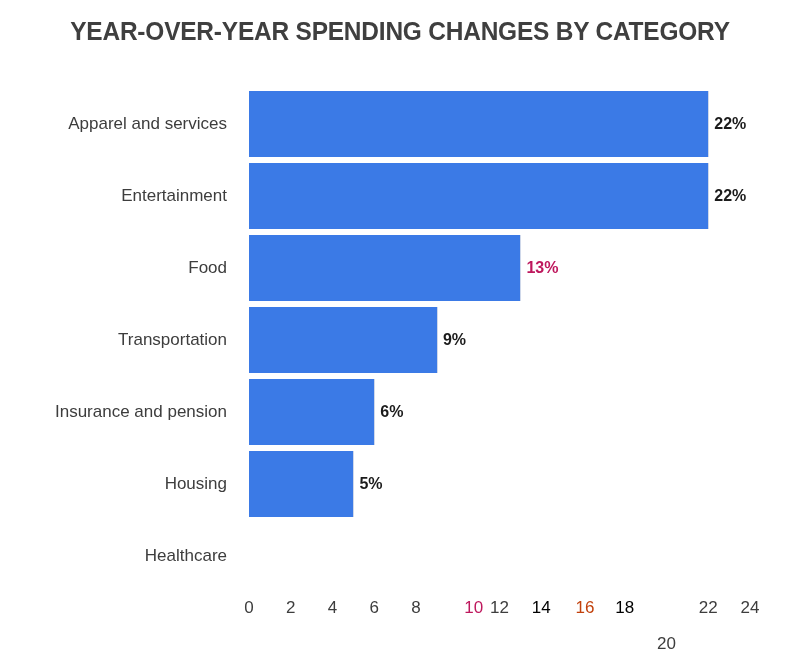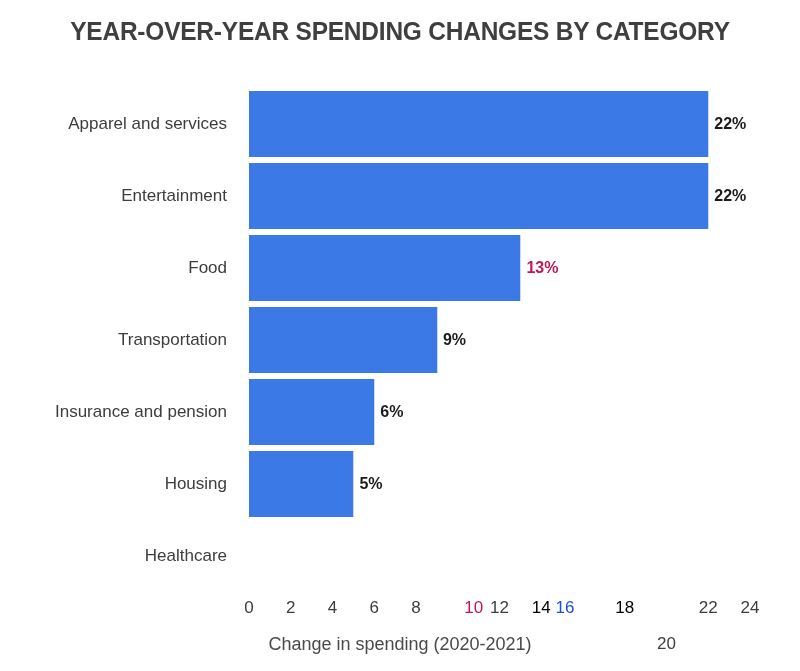--- a/index.html
+++ b/index.html
@@ -164,22 +164,21 @@
 
   <div class="x-ticks">
       <div class="x-tick" style="left: 0px; color: rgb(61, 61, 61);">0</div>
       <div class="x-tick" style="left: 41.75px; color: rgb(61, 61, 61);">2</div>
       <div class="x-tick" style="left: 83.5px; color: rgb(61, 61, 61);">4</div>
       <div class="x-tick" style="left: 125.25px; color: rgb(61, 61, 61);">6</div>
       <div class="x-tick" style="left: 167px; color: rgb(61, 61, 61);">8</div>
       <div class="x-tick" style="left: 208.75px; color: #be185d; margin-left: 16px;">10</div>
       <div class="x-tick" style="left: 250.5px; color: rgb(61, 61, 61);">12</div>
       <div class="x-tick" style="left: 292.25px; color: #000000;">14</div>
-      <div class="x-tick" style="left: 316px; color: #1d4ed8;">16</div>
+      <div class="x-tick" style="left: 336px; color: #c2410c;">16</div>
       <div class="x-tick" style="left: 375.75px; color: #000000;">18</div>
       <div class="x-tick" style="left: 417.5px; color: rgb(61, 61, 61); margin-top: 36px;">20</div>
       <div class="x-tick" style="left: 459.25px; color: rgb(61, 61, 61);">22</div>
       <div class="x-tick" style="left: 501px; color: rgb(61, 61, 61);">24</div>
     </div>
 
-  <div class="x-axis-label">Change in spending (2020-2021)</div>
 
 </div>
 
 </body></html>

